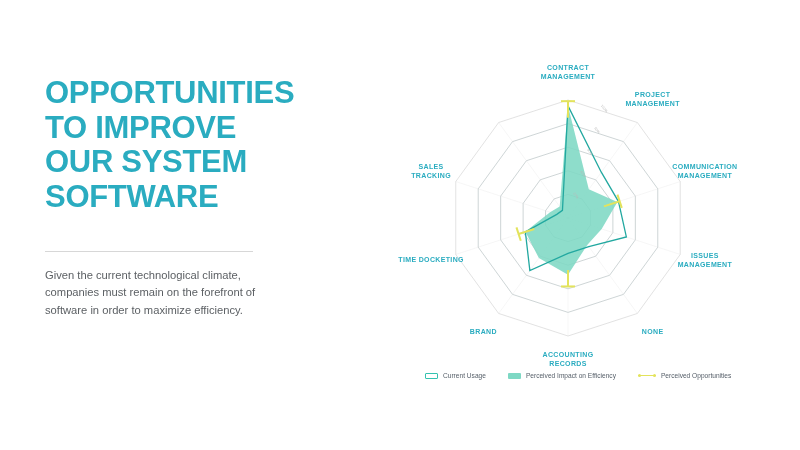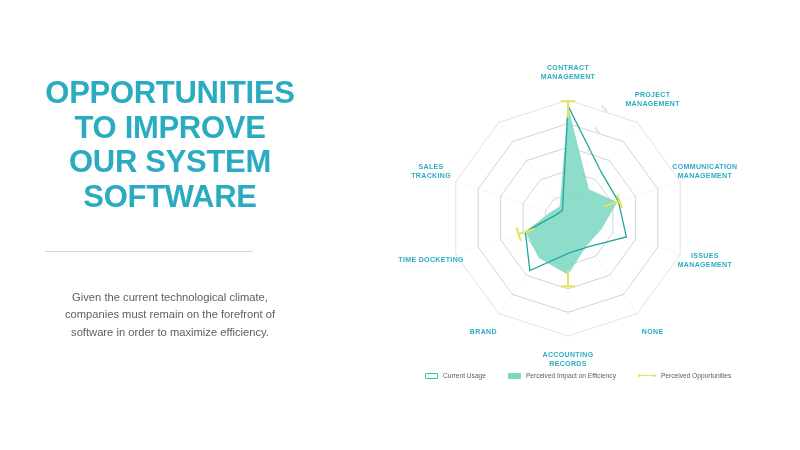--- a/index.html
+++ b/index.html
@@ -6,21 +6,20 @@
   html, body {
     width: 800px; height: 450px;
     background: #ffffff;
     font-family: "Liberation Sans", sans-serif;
     overflow: hidden;
   }
   #slide {
     position: relative;
     width: 800px; height: 450px;
     background: #ffffff;
-    text-align: center;
   }
 
   
   #left-column {
     position: absolute;
     left: 45px; top: 76px;
     width: 250px;
   }
   #page-title {
     font-size: 31px;
@@ -30,21 +29,21 @@
     color: #2aacc0;
     text-transform: uppercase;
   }
   #title-divider {
     margin-top: 36px;
     width: 208px;
     height: 1px;
     background: #d7d7d7;
   }
   #body-copy {
-    margin-top: 37px;
+    margin-top: 15px;
     font-size: 11.2px;
     line-height: 1.55;
     color: #5b5f63;
   }
   #body-copy p + p { margin-top: 13px; }
 
   
   #chart-panel {
     position: absolute;
     left: 370px; top: 60px;

